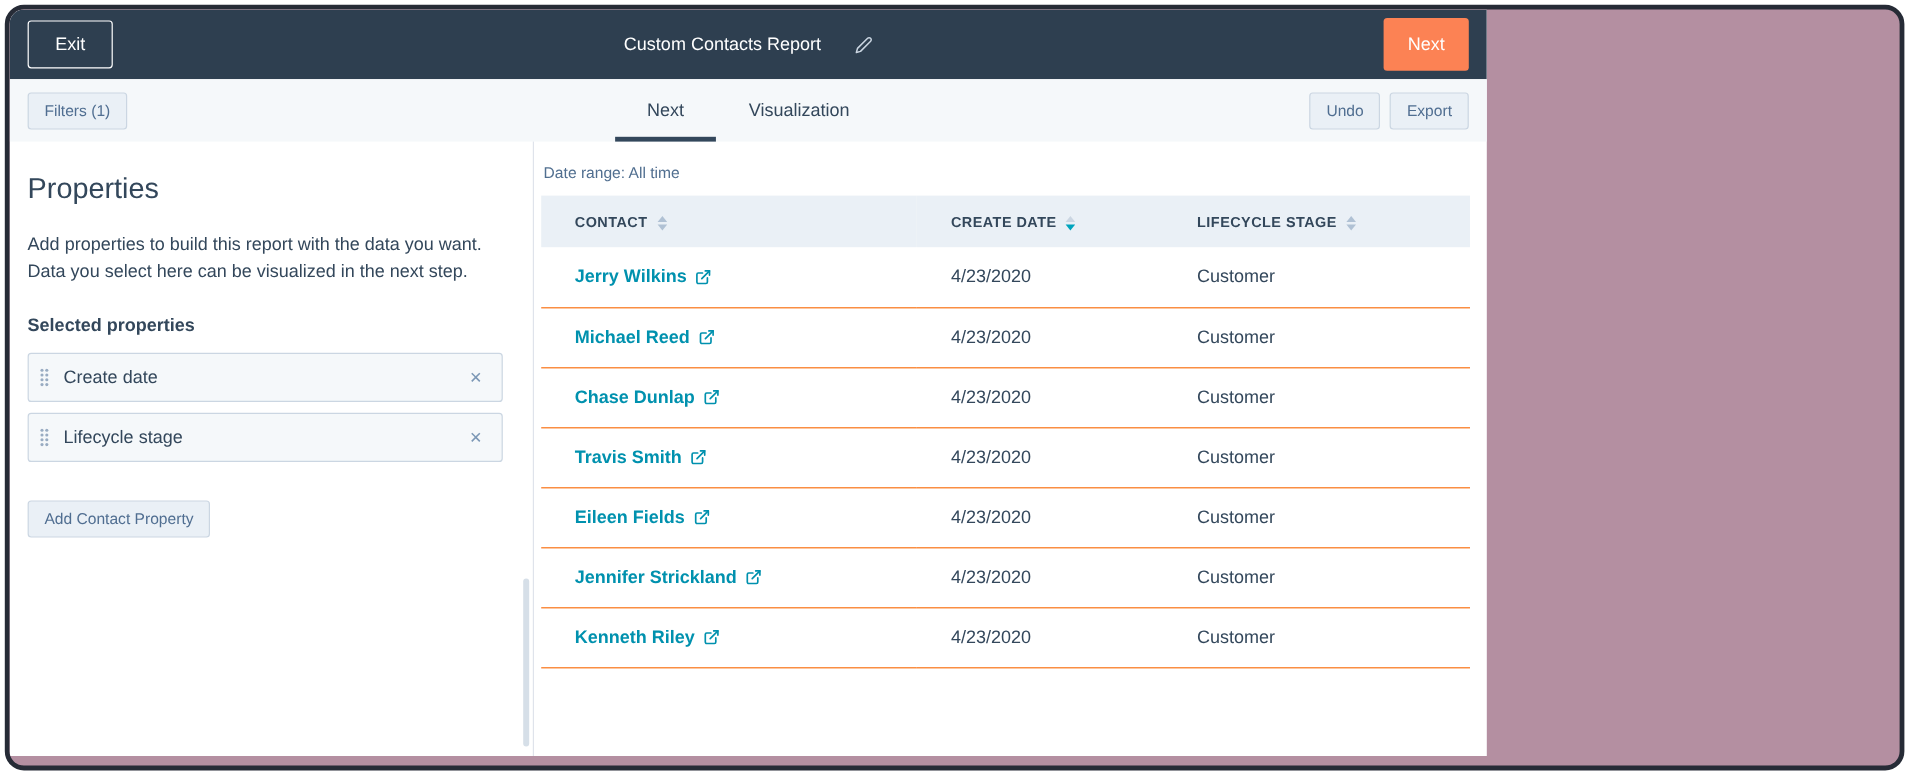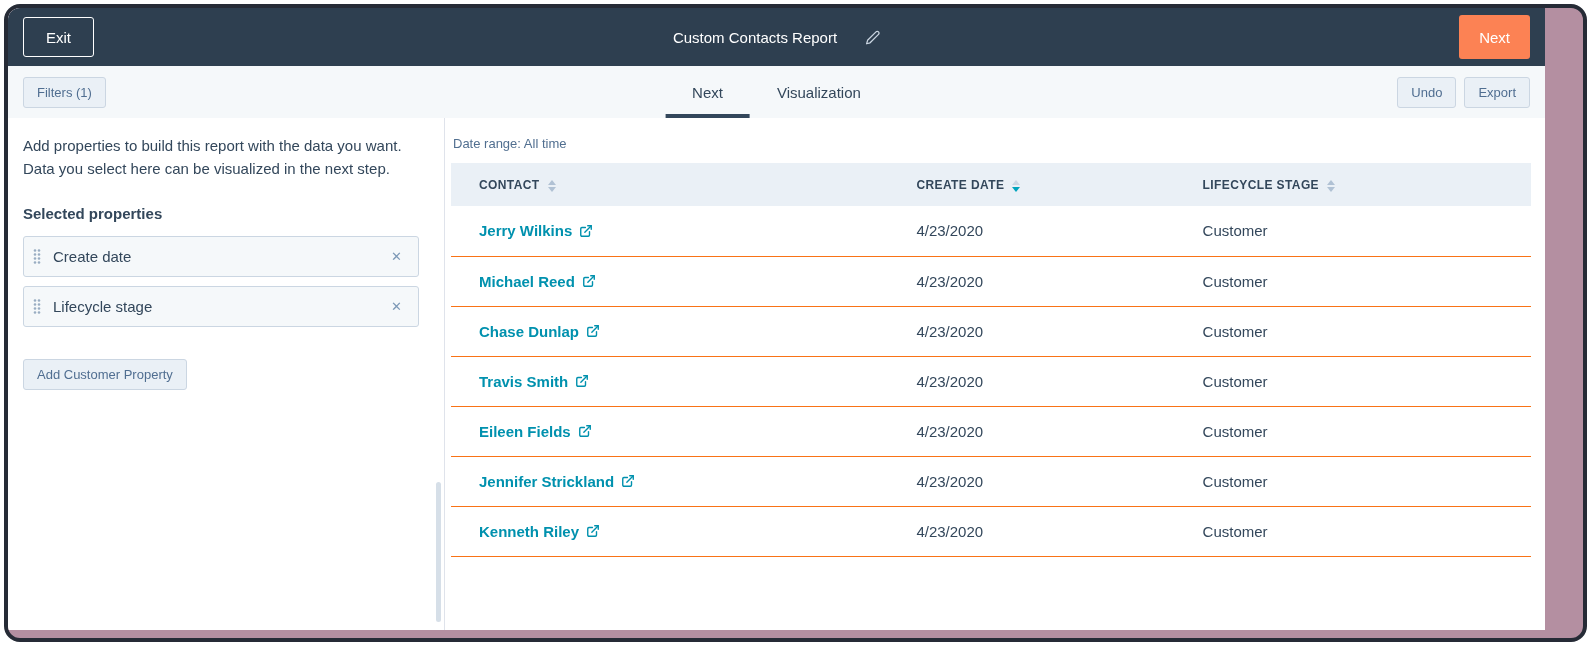--- a/index.html
+++ b/index.html
@@ -15,21 +15,21 @@
     height: 638px;
     margin: 4px;
     border: 4px solid #262b36;
     border-radius: 16px;
     background: #b48fa1;
     overflow: hidden;
   }
   .app {
     position: absolute;
     top: 0; left: 0;
-    width: 1537px;
+    width: 1231px;
     height: 622px;
     background: #ffffff;
     overflow: hidden;
   }
   
   .topbar {
     height: 58px;
     background: #2e3f50;
     display: flex;
     align-items: center;
@@ -280,20 +280,21 @@
       </div>
       <div class="toolbar-right">
         <button class="btn-small">Undo</button>
         <button class="btn-small">Export</button>
       </div>
     </div>
 
     <div class="main">
 
       <aside class="sidebar">
+        <h1>Properties</h1>
         <p>Add properties to build this report with the data you want. Data you select here can be visualized in the next step.</p>
         <h2>Selected properties</h2>
 
         <div class="chip">
           <span class="drag">
             <svg width="8" height="17" viewBox="0 0 8 17" fill="#99acc2">
                 <circle cx="2" cy="2.5" r="1.3"></circle>
                 <circle cx="6" cy="2.5" r="1.3"></circle>
                 <circle cx="2" cy="6.5" r="1.3"></circle>
                 <circle cx="6" cy="6.5" r="1.3"></circle>
@@ -317,21 +318,21 @@
                 <circle cx="2" cy="10.5" r="1.3"></circle>
                 <circle cx="6" cy="10.5" r="1.3"></circle>
                 <circle cx="2" cy="14.5" r="1.3"></circle>
                 <circle cx="6" cy="14.5" r="1.3"></circle>
               </svg>
           </span>
           <span class="chip-label">Lifecycle stage</span>
           <span class="chip-close">✕</span>
         </div>
 
-        <button class="btn-small add-btn">Add Customer Property</button>
+        <button class="btn-small add-btn">Add Contact Property</button>
 
         <div class="scroll-thumb"></div>
       </aside>
 
       <section class="content">
         <div class="date-range">Date range: All time</div>
         <table>
           <colgroup>
               <col class="c-contact">
               <col class="c-date">

